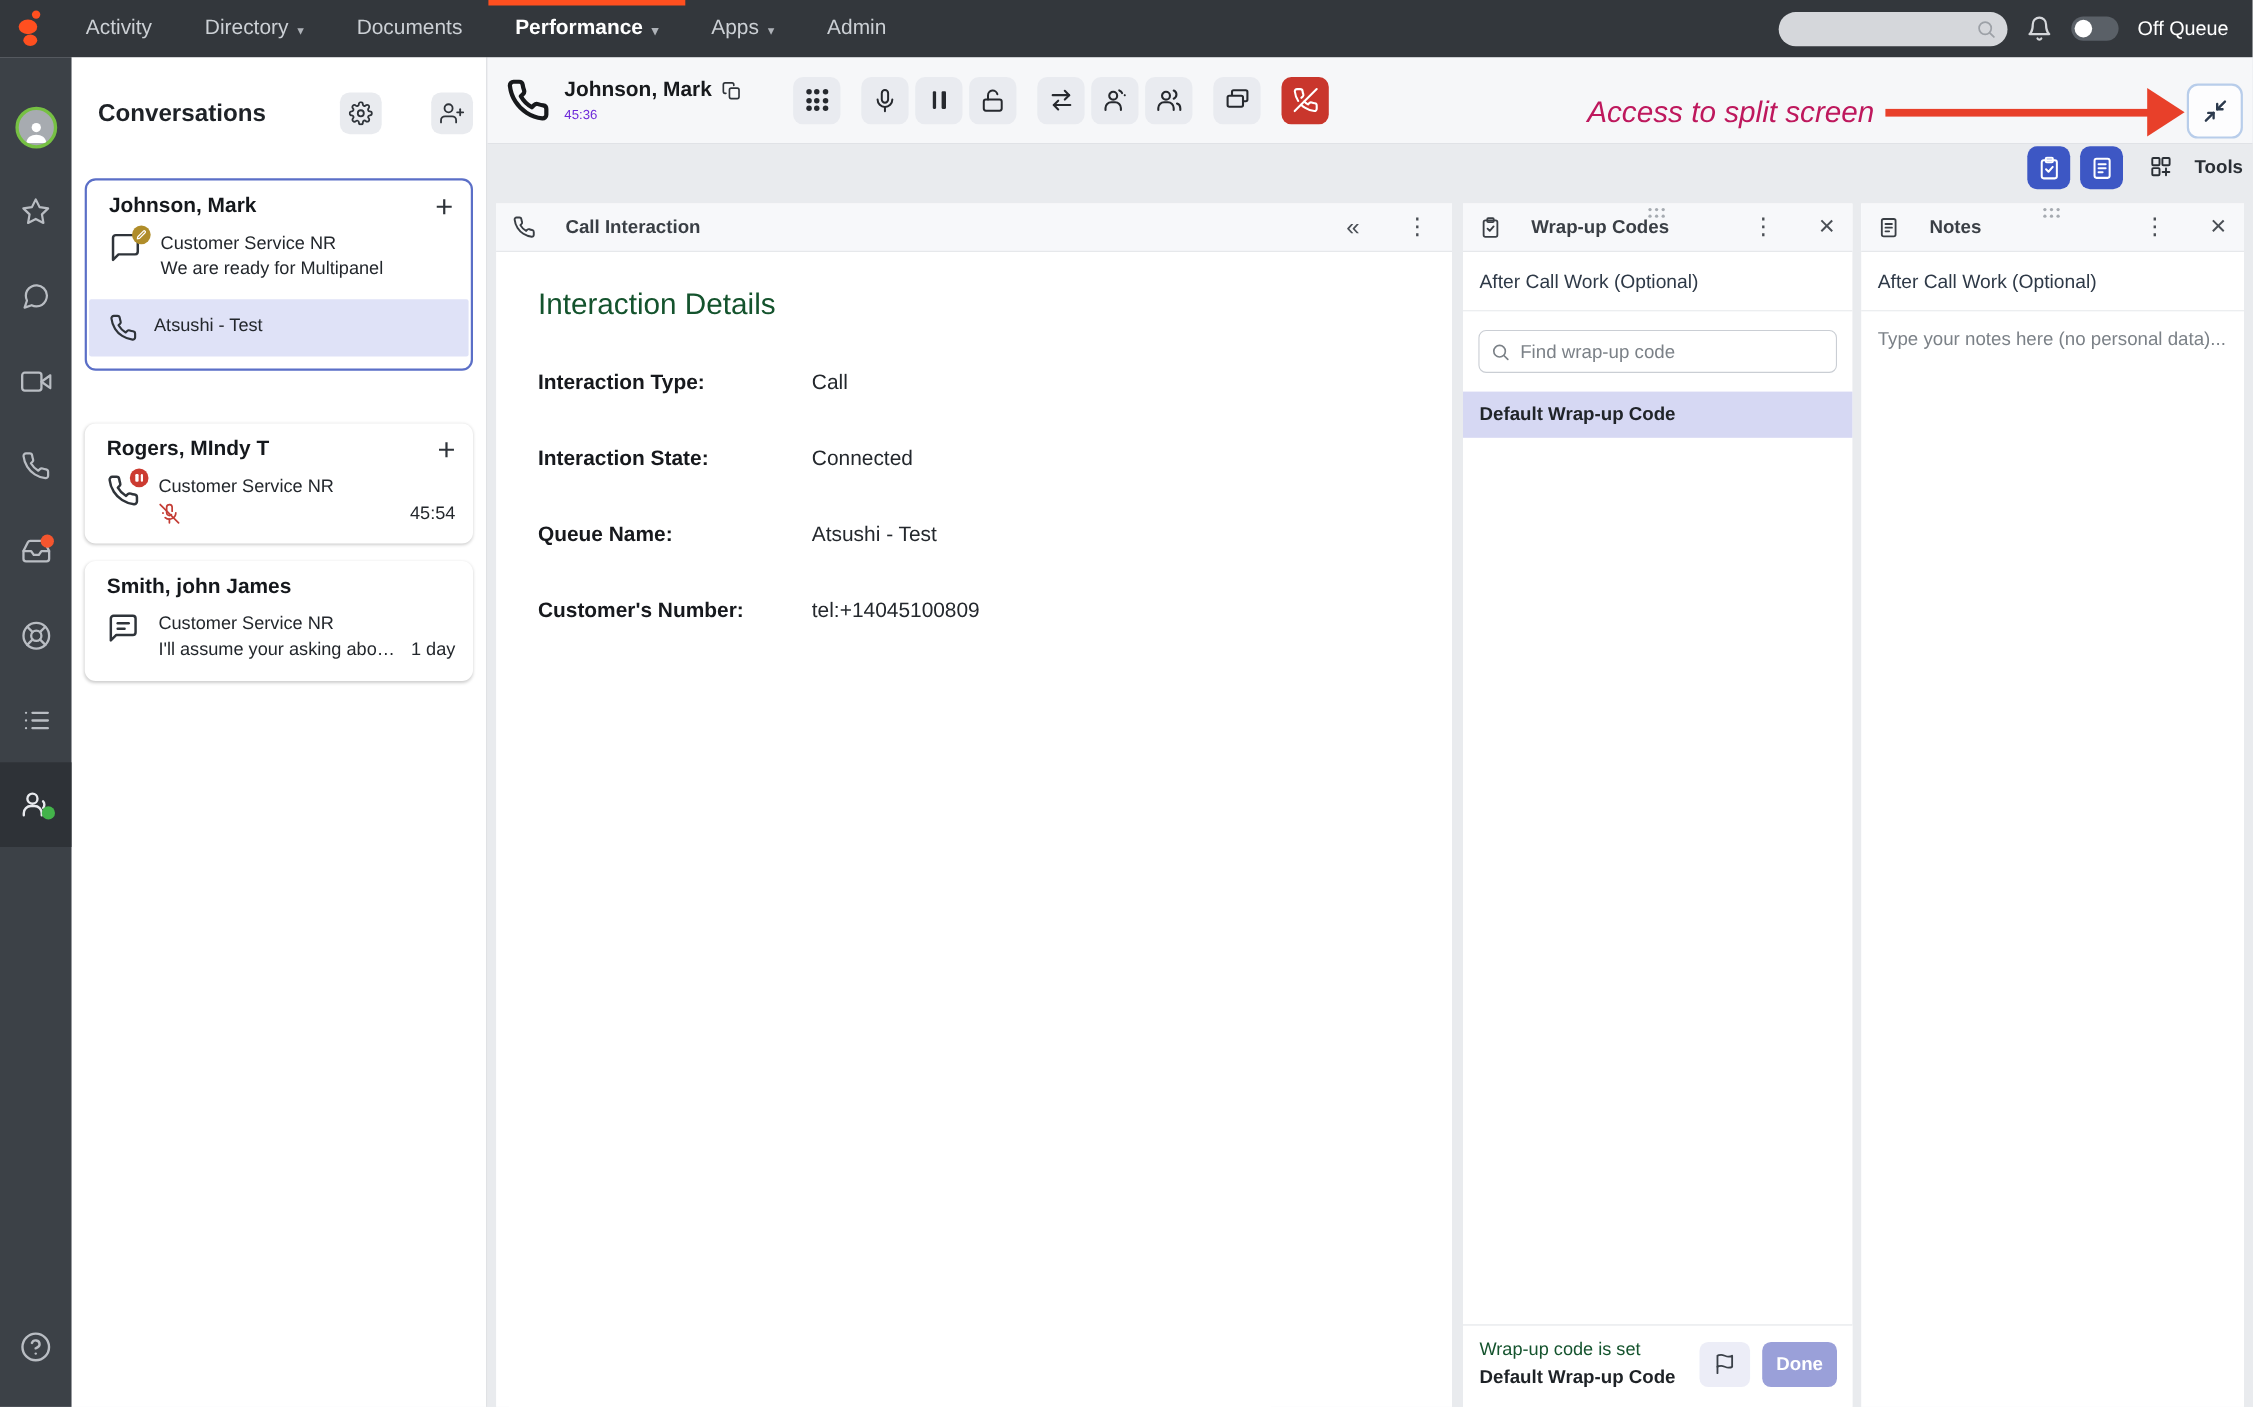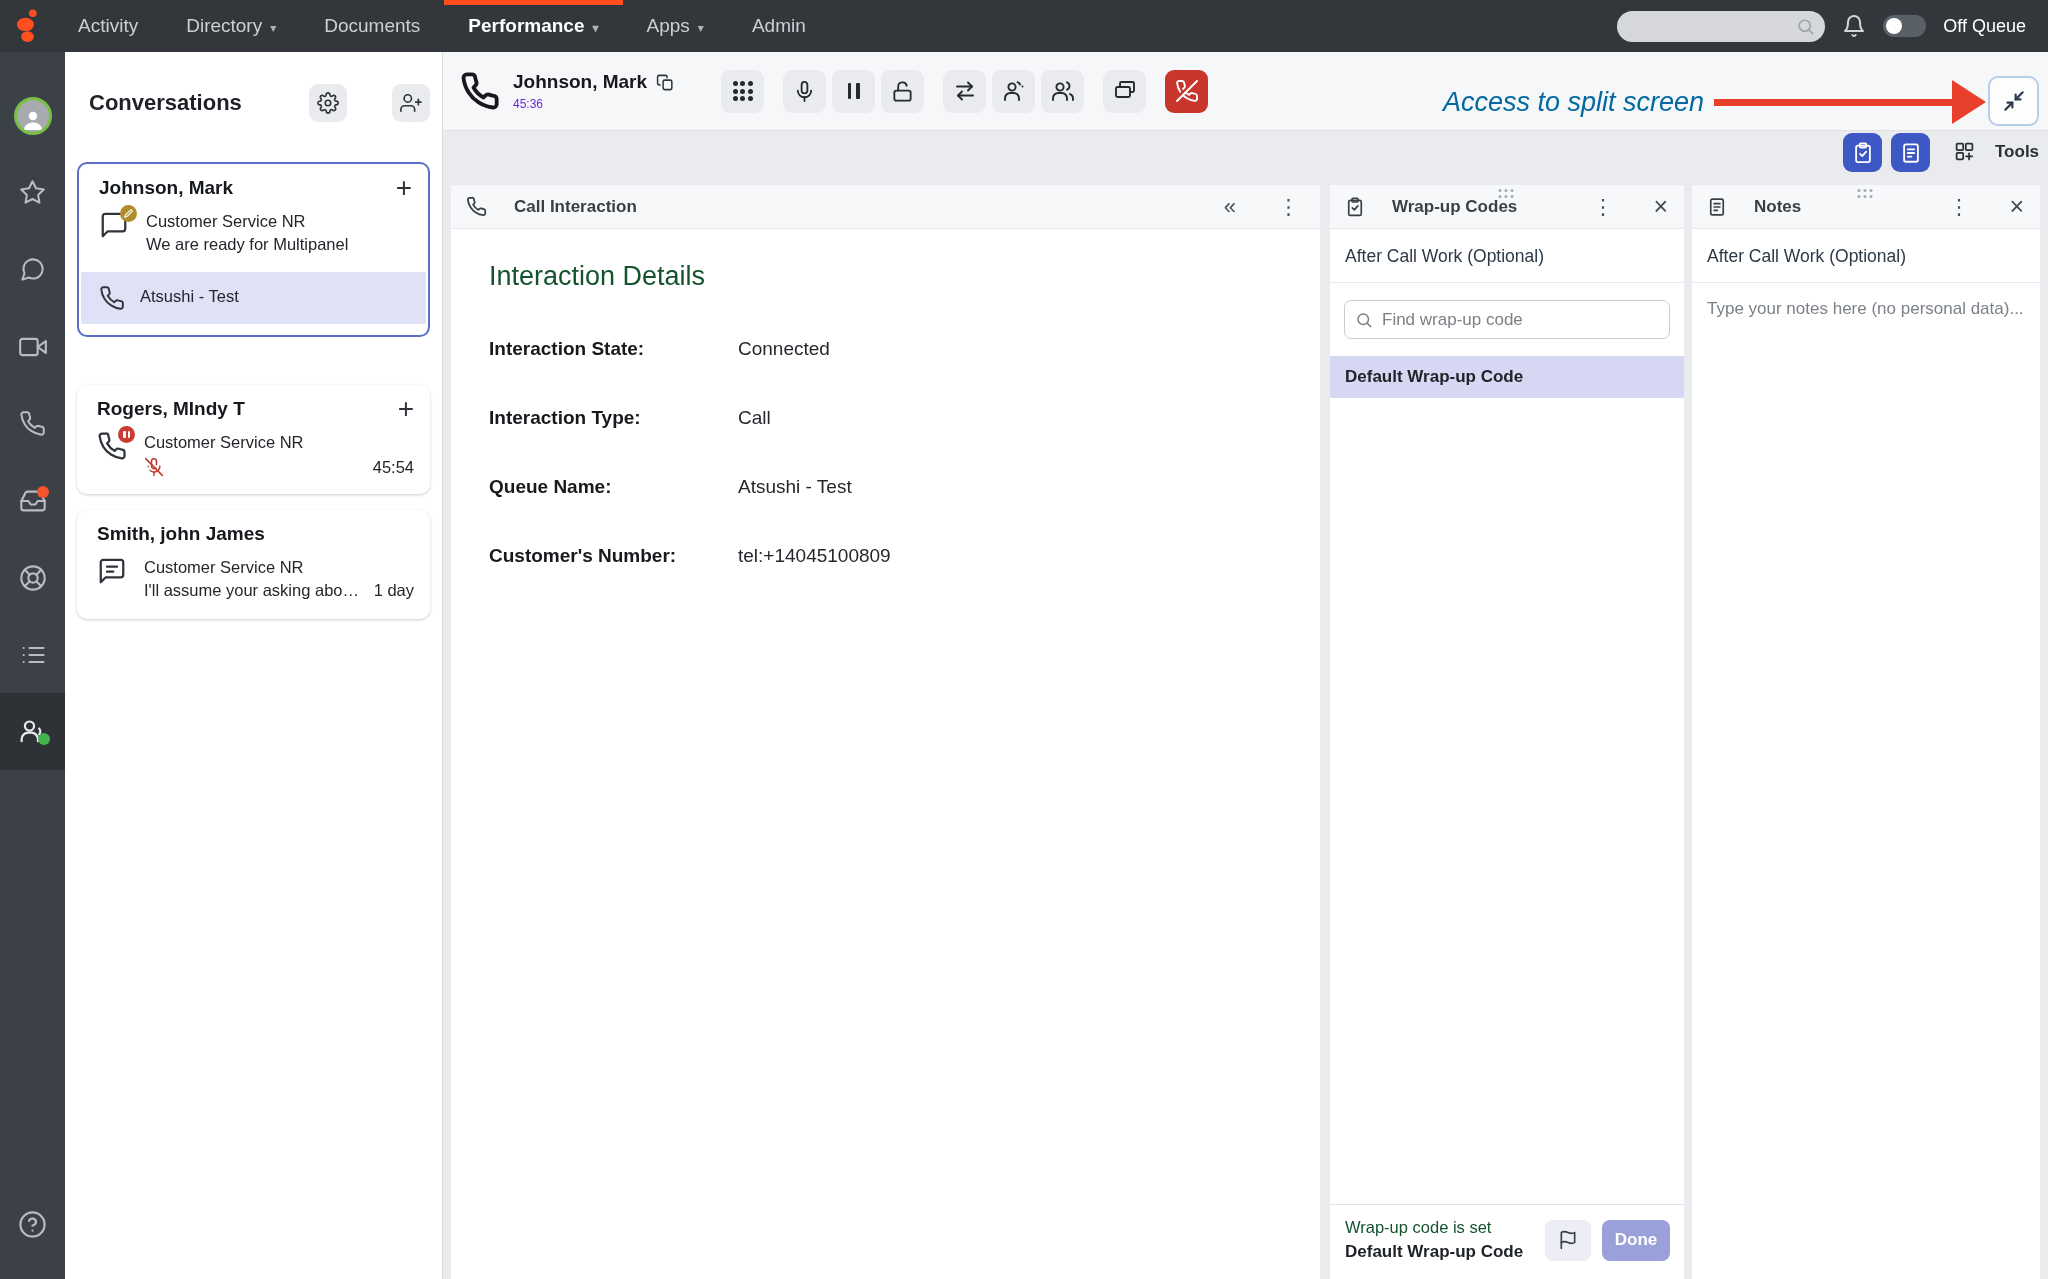--- a/index.html
+++ b/index.html
@@ -71,21 +71,21 @@
   .cb-controls { display:flex; align-items:center; margin-left:46px; gap:6px; }
   .ctrl { width:43px; height:43px; border-radius:9px; background:#e9ebf0; display:flex; align-items:center; justify-content:center; color:#26292e; border:none; cursor:pointer; }
   .ctrl.danger { background:#c9362c; color:#fff; }
   .gap-l { margin-left:13px; }
   .dialpad-grid { display:grid; grid-template-columns:repeat(3,5px); grid-auto-rows:5px; gap:2.5px; }
   .dialpad-grid i { background:#26292e; border-radius:50%; }
   .pause-glyph { display:flex; gap:5px; }
   .pause-glyph i { width:3.5px; height:16px; background:#26292e; border-radius:1px; }
 
   
-  .anno-text { position:absolute; top:87px; left:1408px; width:296px; font-size:27px; font-style:italic; color:#0369a1; text-align:right; z-index:7; }
+  .anno-text { position:absolute; top:87px; left:1408px; width:296px; font-size:27px; font-style:italic; color:#be185d; text-align:right; z-index:7; }
   .anno-line { position:absolute; top:99px; left:1714px; width:240px; height:7px; background:#e8402a; z-index:7; }
   .anno-head { position:absolute; top:80px; left:1952px; width:0; height:0; border-left:34px solid #e8402a; border-top:22px solid transparent; border-bottom:22px solid transparent; z-index:7; }
   .split-btn { position:absolute; top:76px; left:1988px; width:51px; height:50px; background:#fdfdfe; border:2px solid #b8cdea; border-radius:10px; display:flex; align-items:center; justify-content:center; color:#2c3a4d; cursor:pointer; z-index:8; }
 
   
   .tool-btn { position:absolute; width:39px; height:39px; border-radius:9px; background:#3d57c4; color:#fff; display:flex; align-items:center; justify-content:center; border:none; cursor:pointer; z-index:4; }
   .tools-chip { position:absolute; left:1954px; top:141px; display:flex; align-items:center; gap:20px; font-size:17px; font-weight:bold; color:#2a2f35; cursor:pointer; z-index:4; }
 
   
   .panel { position:absolute; top:185px; bottom:0; background:#fff; z-index:2; }
@@ -487,26 +487,26 @@
       <svg class="head-icon" width="21" height="21" viewBox="0 0 24 24" fill="none" stroke="currentColor" stroke-width="2" stroke-linecap="round" stroke-linejoin="round">
         <path d="M22 16.92v3a2 2 0 0 1-2.18 2 19.79 19.79 0 0 1-8.63-3.07 19.5 19.5 0 0 1-6-6 19.79 19.79 0 0 1-3.07-8.67A2 2 0 0 1 4.11 2h3a2 2 0 0 1 2 1.72 12.84 12.84 0 0 0 .7 2.81 2 2 0 0 1-.45 2.11L8.09 9.91a16 16 0 0 0 6 6l1.27-1.27a2 2 0 0 1 2.11-.45 12.84 12.84 0 0 0 2.81.7A2 2 0 0 1 22 16.92z"></path>
       </svg>
       <div class="panel-title">Call Interaction</div>
       <button class="collapse-chip">«</button>
       <button class="kebab">⋮</button>
     </div>
     <div class="ip-heading">Interaction Details</div>
     <div class="ip-fields">
       <div class="ip-row">
+        <div class="ip-label">Interaction Type:</div>
+        <div class="ip-value">Call</div>
+      </div>
+      <div class="ip-row">
         <div class="ip-label">Interaction State:</div>
         <div class="ip-value">Connected</div>
-      </div>
-      <div class="ip-row">
-        <div class="ip-label">Interaction Type:</div>
-        <div class="ip-value">Call</div>
       </div>
       <div class="ip-row">
         <div class="ip-label">Queue Name:</div>
         <div class="ip-value">Atsushi - Test</div>
       </div>
       <div class="ip-row">
         <div class="ip-label">Customer's Number:</div>
         <div class="ip-value">tel:+14045100809</div>
       </div>
     </div>

